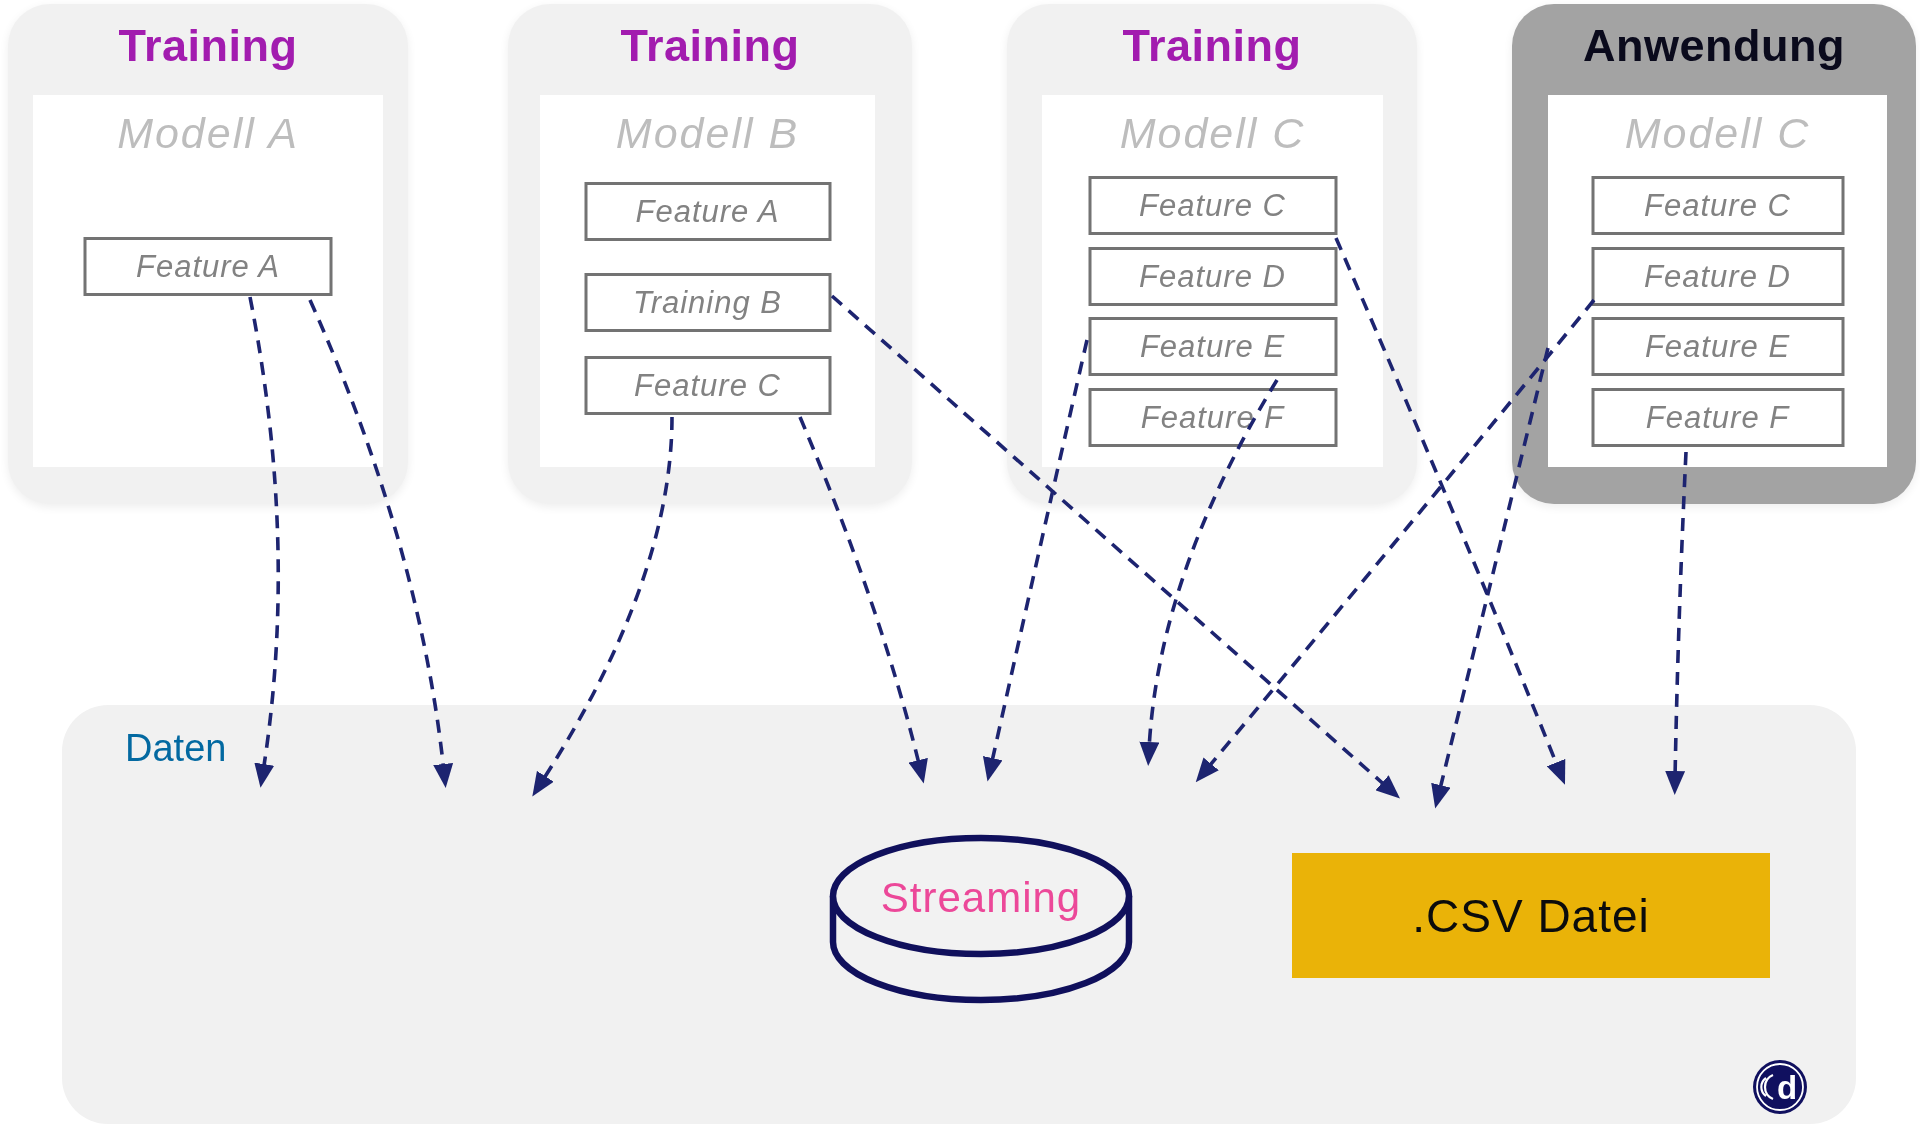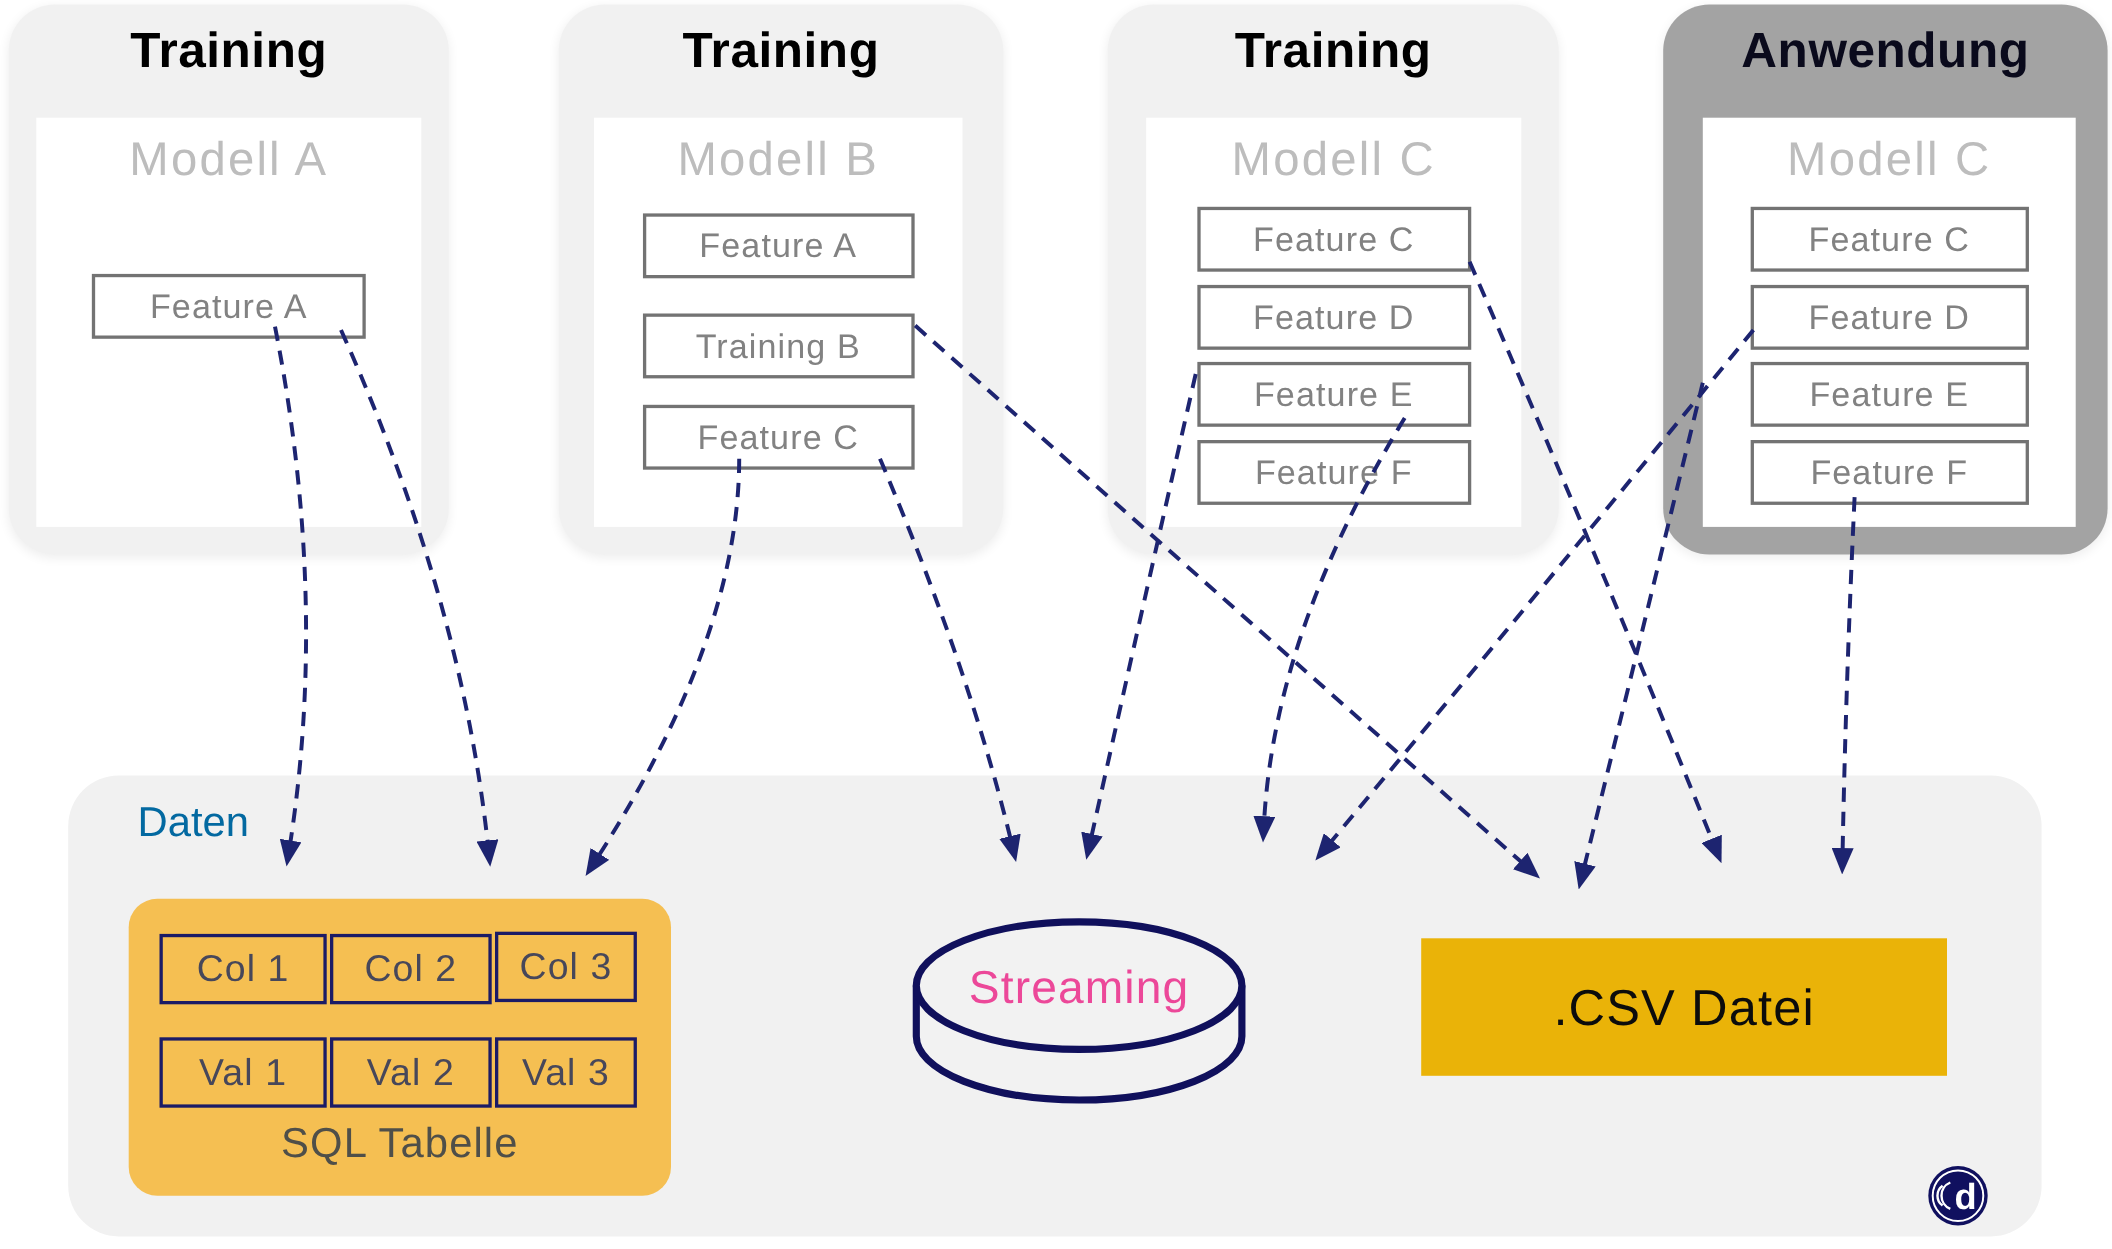--- a/index.html
+++ b/index.html
@@ -4,23 +4,23 @@
 <style>
   html,body{margin:0;padding:0;background:#ffffff;}
   .stage{position:relative;width:1920px;height:1135px;background:#ffffff;overflow:hidden;
          font-family:"Liberation Sans", sans-serif;}
 
   
   .card{position:absolute;top:4px;height:500px;background:#f1f1f1;border-radius:42px;
         box-shadow:0 3px 10px rgba(0,0,0,.07);}
   .card.dark{background:#a3a3a3;}
   .phase{position:absolute;top:16px;left:0;right:0;text-align:center;
-         font-size:45px;font-weight:700;color:#000000;letter-spacing:.5px;}
+         font-size:45px;font-weight:700;color:#a21caf;letter-spacing:.5px;}
   .card.dark .phase{color:#0a0a1c;}
-  .inner{position:absolute;top:103px;height:372px;background:#ffffff;}
+  .inner{position:absolute;top:91px;height:372px;background:#ffffff;font-style:italic;}
   .model{margin:0;padding-top:14px;text-align:center;font-size:43px;font-weight:400;
          color:#bdbdbd;letter-spacing:2px;}
   .fbox{position:absolute;left:50%;transform:translateX(-50%);width:249px;height:59px;
         background:#ffffff;border:3px solid #737373;box-sizing:border-box;
         display:flex;align-items:center;justify-content:center;
         font-size:31px;color:#828282;letter-spacing:1px;}
 
   
   .panel{position:absolute;left:62px;top:705px;width:1794px;height:419px;
          background:#f1f1f1;border-radius:46px;}
@@ -85,29 +85,20 @@
       <div class="fbox" style="top:81px;width:253px;">Feature C</div>
       <div class="fbox" style="top:152px;width:253px;">Feature D</div>
       <div class="fbox" style="top:222px;width:253px;">Feature E</div>
       <div class="fbox" style="top:293px;width:253px;">Feature F</div>
     </div>
   </div>
 
   <div class="panel">
     <div class="panel-title">Daten</div>
 
-    <div class="sql">
-      <div class="cell" style="left:28px;top:32px;width:152px;">Col 1</div>
-      <div class="cell" style="left:183px;top:32px;width:147px;">Col 2</div>
-      <div class="cell" style="left:333px;top:30px;width:129px;">Col 3</div>
-      <div class="cell" style="left:28px;top:126px;width:152px;">Val 1</div>
-      <div class="cell" style="left:183px;top:126px;width:147px;">Val 2</div>
-      <div class="cell" style="left:333px;top:126px;width:129px;">Val 3</div>
-      <div class="sql-caption">SQL Tabelle</div>
-    </div>
 
     <div class="csv">.CSV Datei</div>
   </div>
 
   <div class="stream-label">Streaming</div>
 
   <svg class="overlay" width="1920" height="1135" viewBox="0 0 1920 1135">
     <defs>
       <marker id="ah" viewBox="0 0 12 10" markerWidth="24" markerHeight="20" markerUnits="userSpaceOnUse" refX="4" refY="5" orient="auto">
         <path d="M0,0 L12,5 L0,10 Z" fill="#1d2470"></path>

